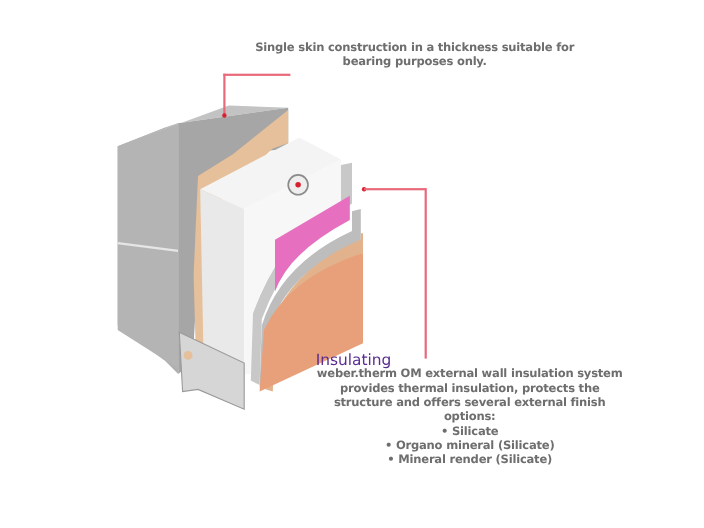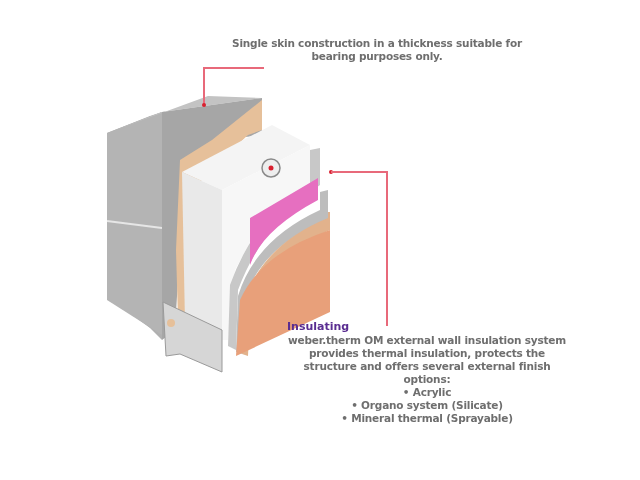--- a/index.html
+++ b/index.html
@@ -1,19 +1,19 @@
 <!DOCTYPE html>
 <html><head>
 <meta charset="utf-8">
 <style>
   html, body { margin:0; padding:0; background:#ffffff; }
   body { width:640px; height:480px; position:relative; overflow:hidden; font-family:"DejaVu Sans", sans-serif; }
   .callout-text { position:absolute; color:#6e6e6e; font-weight:bold; font-size:10.5px; line-height:13px; letter-spacing:-0.2px;text-align:center; }
   #top-text { left:227px; top:37px; width:300px; }
-  #insul-heading { position:absolute; left:287px; top:320px; color:#5a2d91; font-weight:bold; font-size:11px; }
+  #insul-heading { position:absolute; left:287px; top:320px; color:#5a2d91; font-weight:normal; font-size:14px; }
   #insul-body { left:287px; top:334px; width:280px; }
   #insul-body ul { list-style:none; margin:0; padding:0; }
   #insul-body li::before { content:"\2022\00a0"; }
   .line { position:absolute; background:#e8697a; }
   .dot { position:absolute; width:4px; height:4px; border-radius:50%; background:#d8202f; }
   svg { position:absolute; left:0; top:0; }
 </style>
 </head>
 <body>
 
@@ -63,17 +63,17 @@
 <div class="line" style="left:331px;top:171px;width:56px;height:2px;"></div>
 <div class="line" style="left:386px;top:171px;width:2px;height:155px;"></div>
 
 <div id="top-text" class="callout-text">Single skin construction in a thickness suitable for bearing purposes only.</div>
 
 <div id="insul-heading">Insulating</div>
 
 <div id="insul-body" class="callout-text">
   <div>weber.therm OM external wall insulation system provides thermal insulation, protects the structure and offers several external finish options:</div>
   <ul>
-    <li>Acrylic</li>
-    <li>Organo system (Silicate)</li>
-    <li>Mineral thermal (Sprayable)</li>
+    <li>Silicate</li>
+    <li>Organo mineral (Silicate)</li>
+    <li>Mineral render (Silicate)</li>
   </ul>
 </div>
 
 </body></html>

